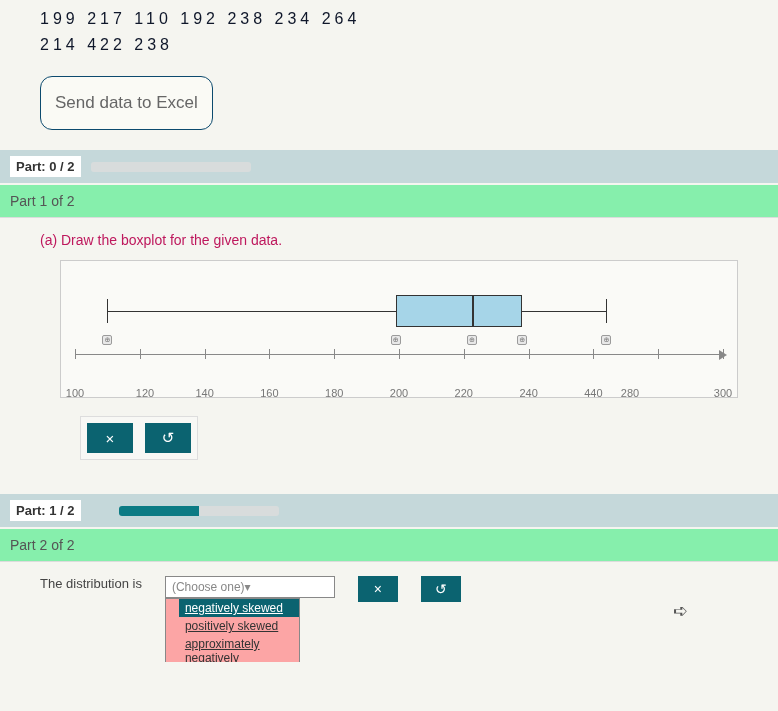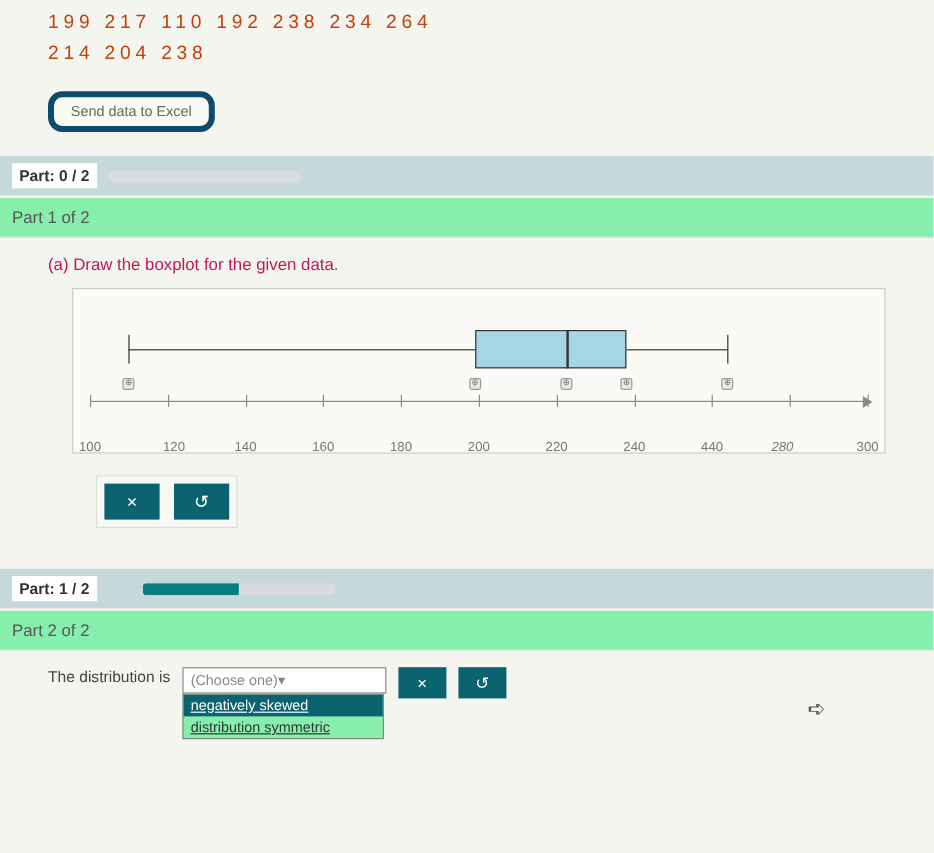--- a/index.html
+++ b/index.html
@@ -7,30 +7,30 @@
       font-family: Arial, sans-serif;
       background: #f5f5f0;
       color: #444;
       width: 778px;
       padding: 10px 40px;
     }
     .data-row {
       margin-bottom: 8px;
       font-size: 16px;
       letter-spacing: 4px;
-      color: #c2410c;
+      color: #0f172a;
       font-weight: 500;
     }
     .excel-btn {
       margin: 14px 0 20px;
-      padding: 5px 14px;
-      border: 5px solid #0c4a6e;
+      padding: 16px 14px;
+      border: 1px solid #0c4a6e;
       border-radius: 12px;
       background: #fafaf5;
-      font-size: 12px;
+      font-size: 17px;
       color: #666;
       cursor: pointer;
     }
     .part-bar {
       display: flex;
       align-items: center;
       gap: 10px;
       background: #c5d8da;
       padding: 6px 10px;
       margin: 0 -40px 2px;
@@ -165,21 +165,21 @@
       height: 30px;
       background: #0b6370;
       color: #fff;
       border: none;
       font-size: 15px;
       cursor: pointer;
     }
     .inline-answer {
       display: flex;
       align-items: flex-start;
-      gap: 10px;
+      gap: 23px;
       flex-wrap: wrap;
       font-size: 13px;
       color: #444;
     }
     .select-wrap {
       position: relative;
       width: 170px;
     }
     .select-box {
       width: 100%;
@@ -190,25 +190,26 @@
       padding: 0 6px;
       color: #888;
       display: flex;
       align-items: center;
       cursor: pointer;
     }
     .dropdown-list {
       position: absolute;
       top: 22px;
       left: 0;
-      width: 168px;
+      width: 135px;
       border: 1px solid #888;
-      background: #86efac;
+      background: #fca5a5;
       font-size: 12px;
       z-index: 10;
+      padding-left: 13px;
     }
     .dropdown-item {
       padding: 2px 6px;
       text-decoration: underline;
       color: #333;
       cursor: pointer;
     }
     .dropdown-item.hover {
       background: #0b6370;
       color: #fff;
@@ -230,21 +231,21 @@
       color: #555;
     }
   </style>
 </head>
 <body>
 
 
 
 
 <div class="data-row">199  217  110  192  238  234  264</div>
-<div class="data-row">214  204  238</div>
+<div class="data-row">214  422  238</div>
 
 <button class="excel-btn">Send data to Excel</button>
 
 
 <div class="part-bar">
   <span class="part-label">Part: 0 / 2</span>
   <div class="progress-track">
     <div class="progress-fill" style="width:0%"></div>
   </div>
 </div>
@@ -270,21 +271,21 @@
         <div class="tick-label" style="left: 259.2px;">180</div>
         <div class="tick" style="left: 324px;"></div>
         <div class="tick-label" style="left: 324px;">200</div>
         <div class="tick" style="left: 388.8px;"></div>
         <div class="tick-label" style="left: 388.8px;">220</div>
         <div class="tick" style="left: 453.6px;"></div>
         <div class="tick-label" style="left: 453.6px;">240</div>
         <div class="tick" style="left: 518.4px;"></div>
         <div class="tick-label" style="left: 518.4px;">440</div>
         <div class="tick" style="left: 583.2px;"></div>
-        <div class="tick-label" style="left: 577px; font-style: italic;">280</div>
+        <div class="tick-label" style="left: 555px;">280</div>
         <div class="tick" style="left: 648px;"></div>
         <div class="tick-label" style="left: 648px;">300</div>
         <div class="whisker-line" style="left: 32.4px; width: 288.36px;"></div>
         <div class="whisker-line" style="left: 447.12px; width: 84.24px;"></div>
         <div class="whisker-cap" style="left: 32.4px;"></div>
         <div class="whisker-cap" style="left: 531.36px;"></div>
         <div class="box" style="left: 320.76px; width: 126.36px;"></div>
         <div class="median" style="left: 396.9px;"></div>
         <div class="handle" style="left: 32.4px;">⊕</div>
         <div class="handle" style="left: 320.76px;">⊕</div>
@@ -313,21 +314,22 @@
 <div class="section-body" style="position:relative; padding-bottom:50px;">
   <div class="inline-answer">
     <span>The distribution is</span>
     <div class="select-wrap">
       <div class="select-box">
         <span>(Choose one)</span>
         <span>▾</span>
       </div>
       <div class="dropdown-list">
         <div class="dropdown-item hover">negatively skewed</div>
-        <div class="dropdown-item">distribution symmetric</div>
+        <div class="dropdown-item">positively skewed</div>
+        <div class="dropdown-item">approximately negatively</div>
       </div>
     </div>
     <button class="small-btn">×</button>
     <button class="small-btn">↺</button>
   </div>
   <span class="cursor-icon">➪</span>
 </div>
 
 
 

